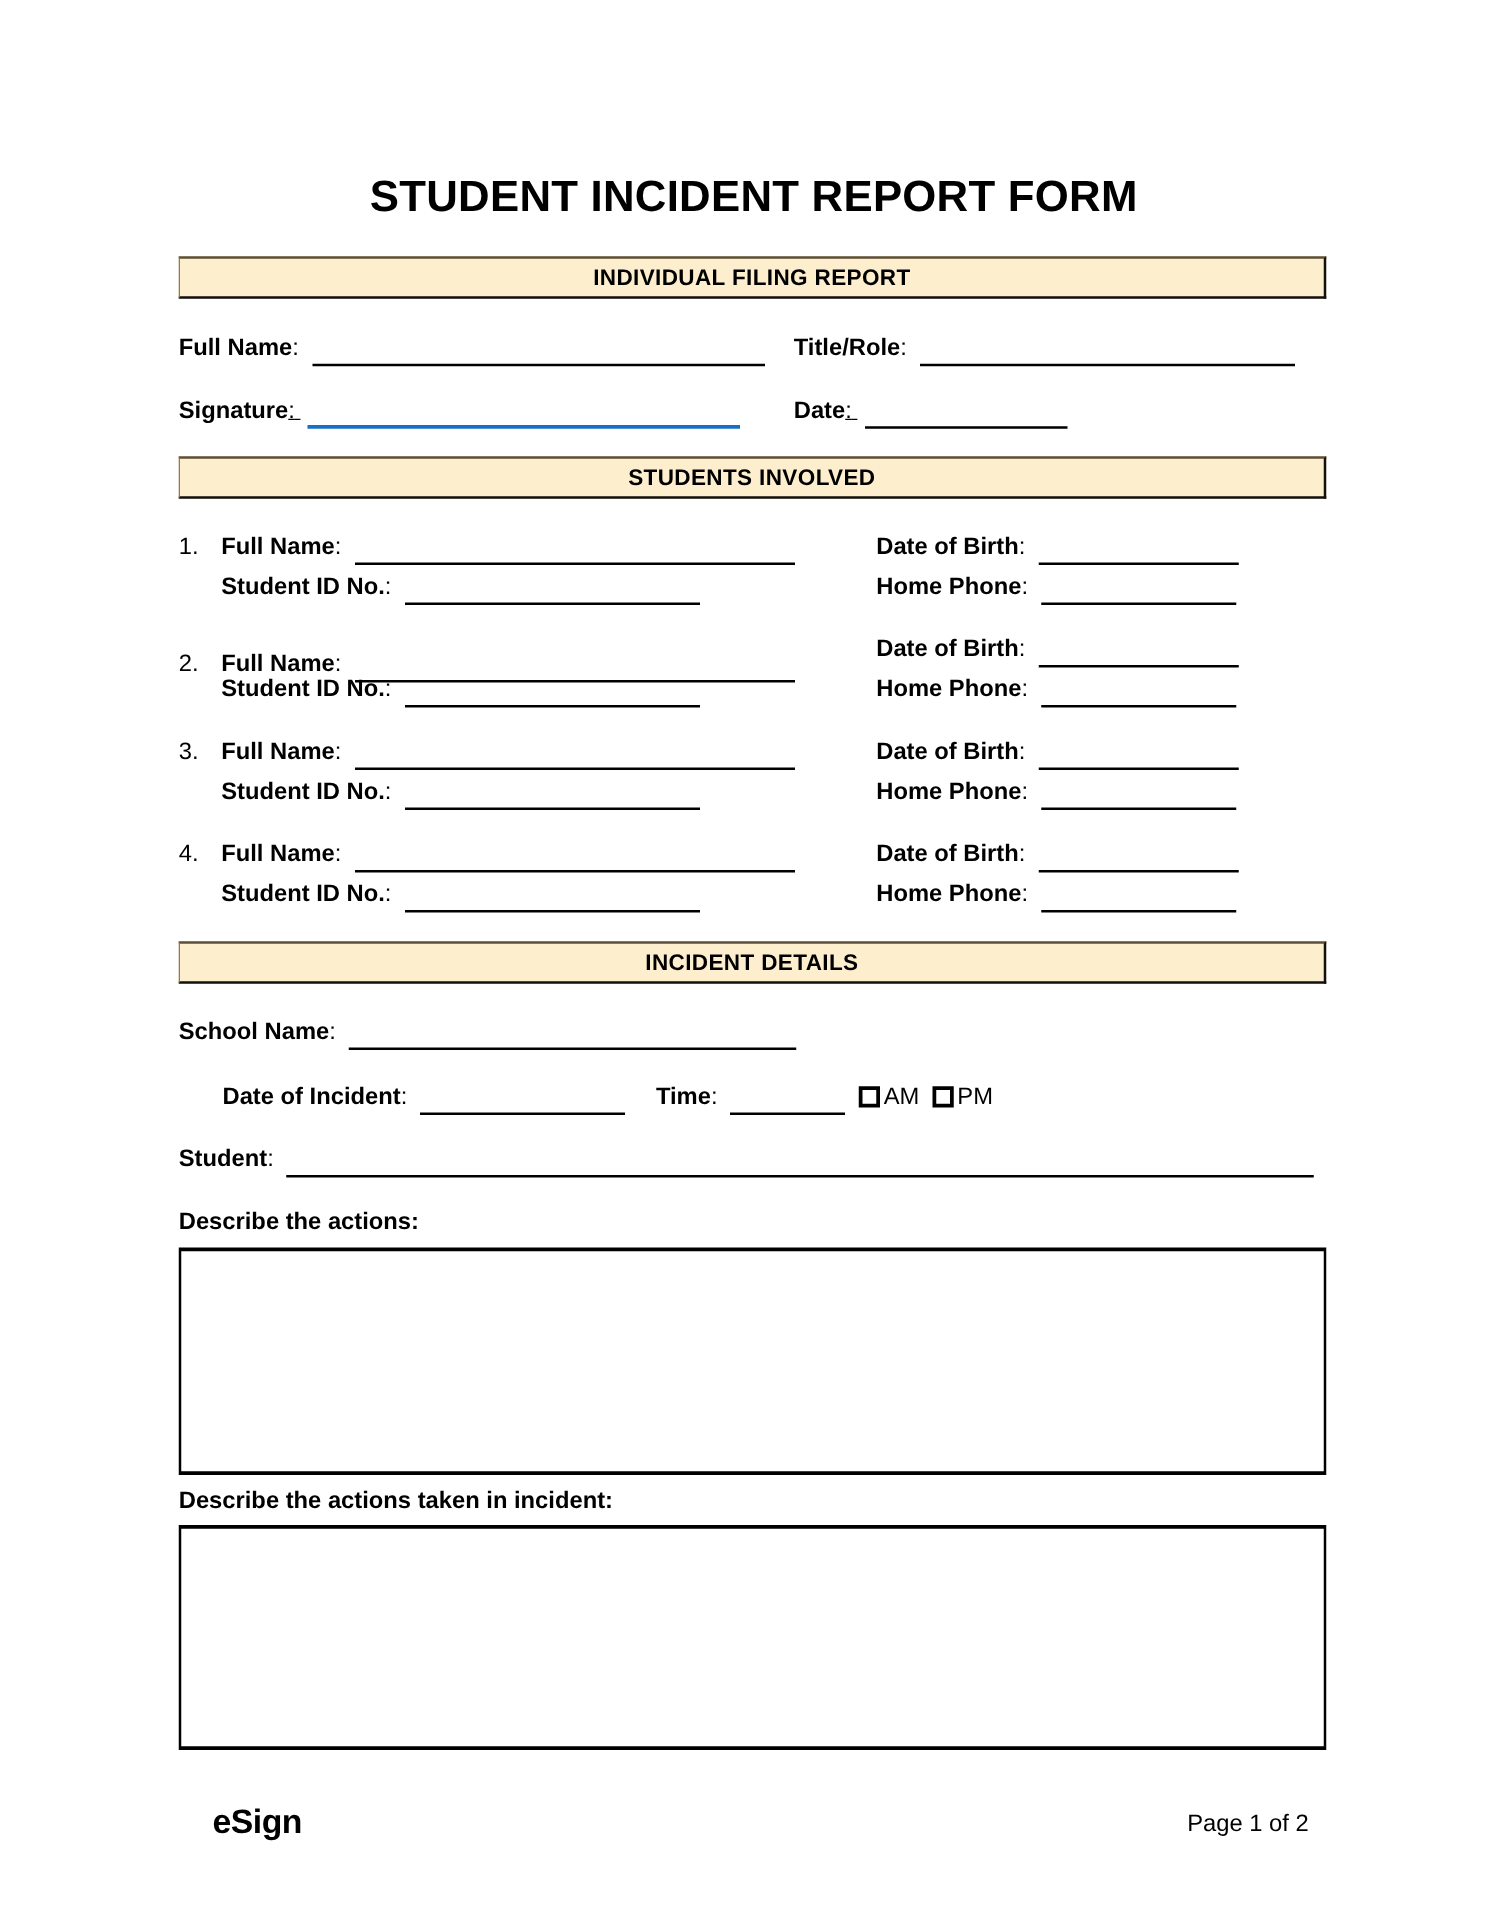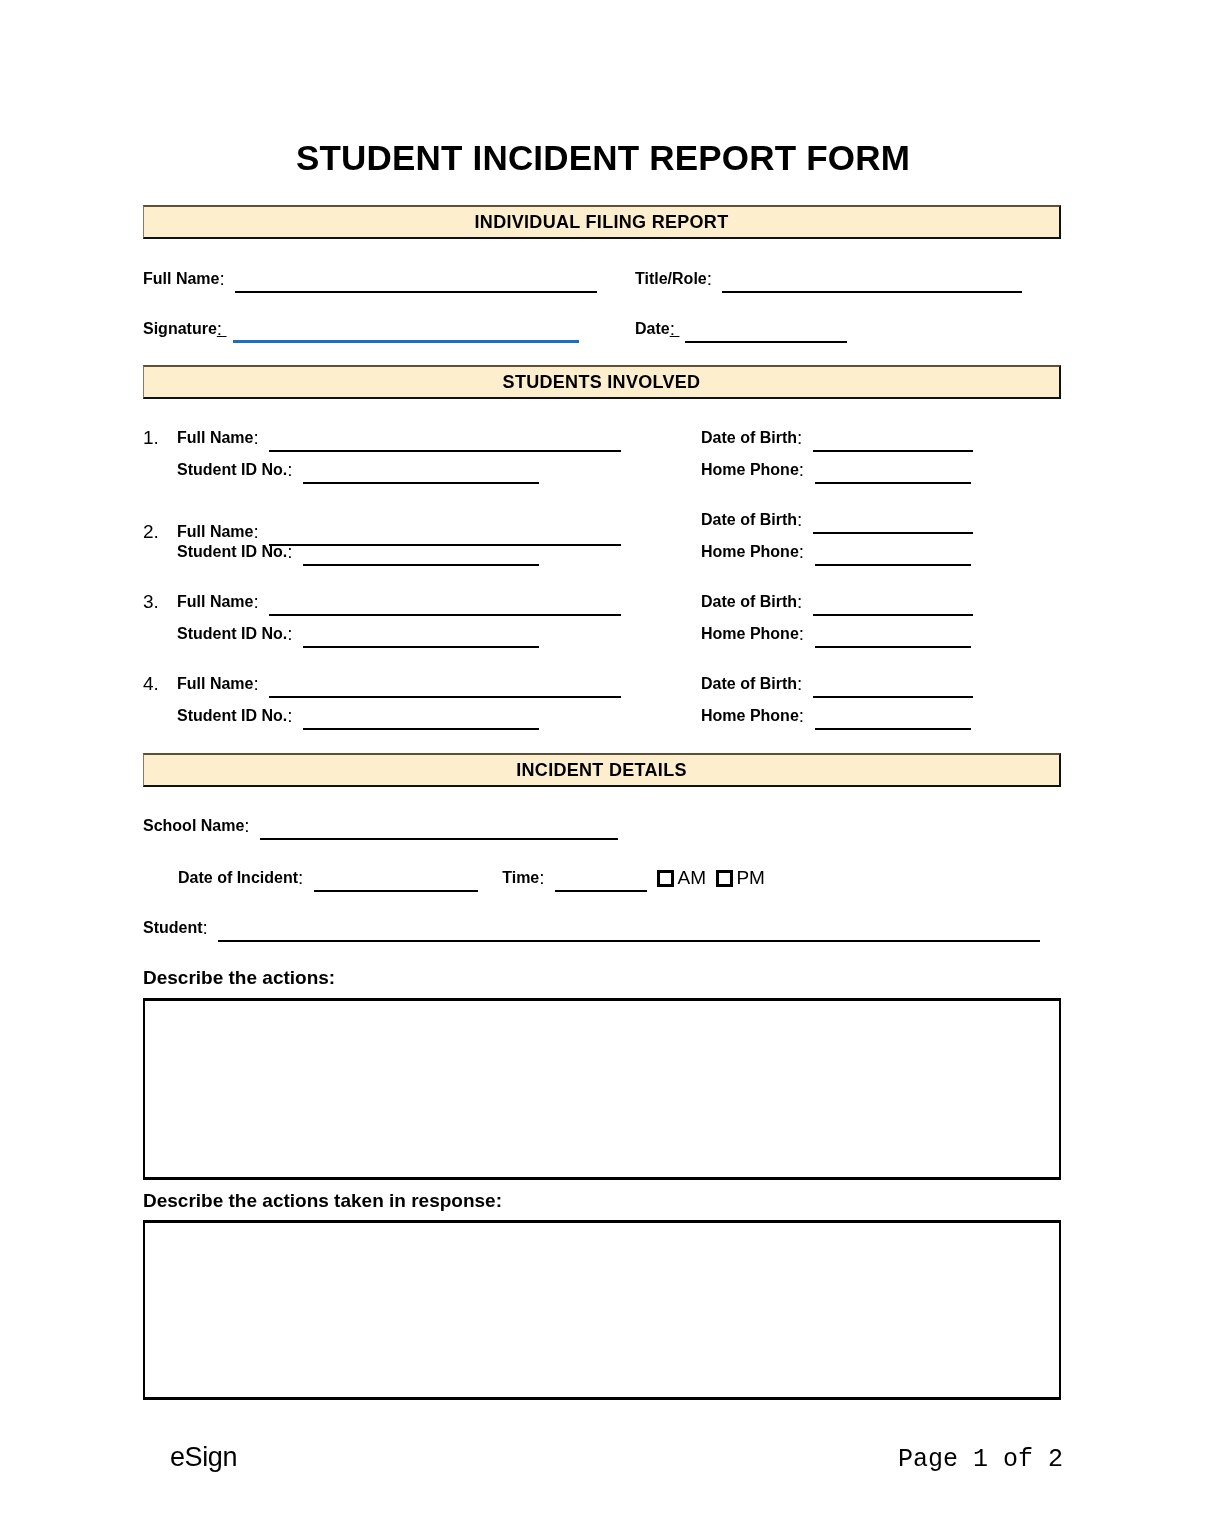--- a/index.html
+++ b/index.html
@@ -63,21 +63,21 @@
   }
 
   
   .row {
     position: absolute;
     left: 0;
     height: 28px;
     white-space: nowrap;
   }
   .lbl {
-    font-size: 16px;
+    font-size: 19px;
     font-weight: bold;
     line-height: 28px;
     display: inline-block;
     vertical-align: bottom;
   }
   .colon {
     font-size: 19px;
     font-weight: normal;
     line-height: 28px;
   }
@@ -137,32 +137,31 @@
     border-bottom-width: 3px;
     box-sizing: border-box;
   }
 
   
   .footer-logo {
     position: absolute;
     left: 27px;
     top: 1440px;
     font-size: 27px;
-    font-weight: normal;
+    font-weight: bold;
     letter-spacing: -0.4px;
     line-height: 34px;
   }
   .footer-page {
     position: absolute;
-    right: 0px;
+    right: 16px;
     top: 1446px;
-    font-size: 25px;
-    font-weight: normal;
-    line-height: 28px;
-    font-family: Liberation Mono, monospace;
+    font-size: 19px;
+    font-weight: normal;
+    line-height: 28px;
   }
 </style>
 </head>
 <body>
 
 <div class="page">
   <div class="content">
 
     <div class="doc-title">STUDENT INCIDENT REPORT FORM</div>
 
@@ -273,20 +272,20 @@
     </div>
 
     <div class="row" style="top:914px;">
       <span class="lbl">Student</span><span class="colon">:</span>
       <span class="rule" style="width:822px;"></span>
     </div>
 
     <div class="area-label" style="top:965px;">Describe the actions:</div>
     <div class="textbox" style="top:998px; height:182px;"></div>
 
-    <div class="area-label" style="top:1188px;">Describe the actions taken in response:</div>
+    <div class="area-label" style="top:1188px;">Describe the actions taken in incident:</div>
     <div class="textbox" style="top:1220px; height:180px;"></div>
 
     <div class="footer-logo">eSign</div>
     <div class="footer-page">Page 1 of 2</div>
 
   </div>
 </div>
 
 </body></html>

